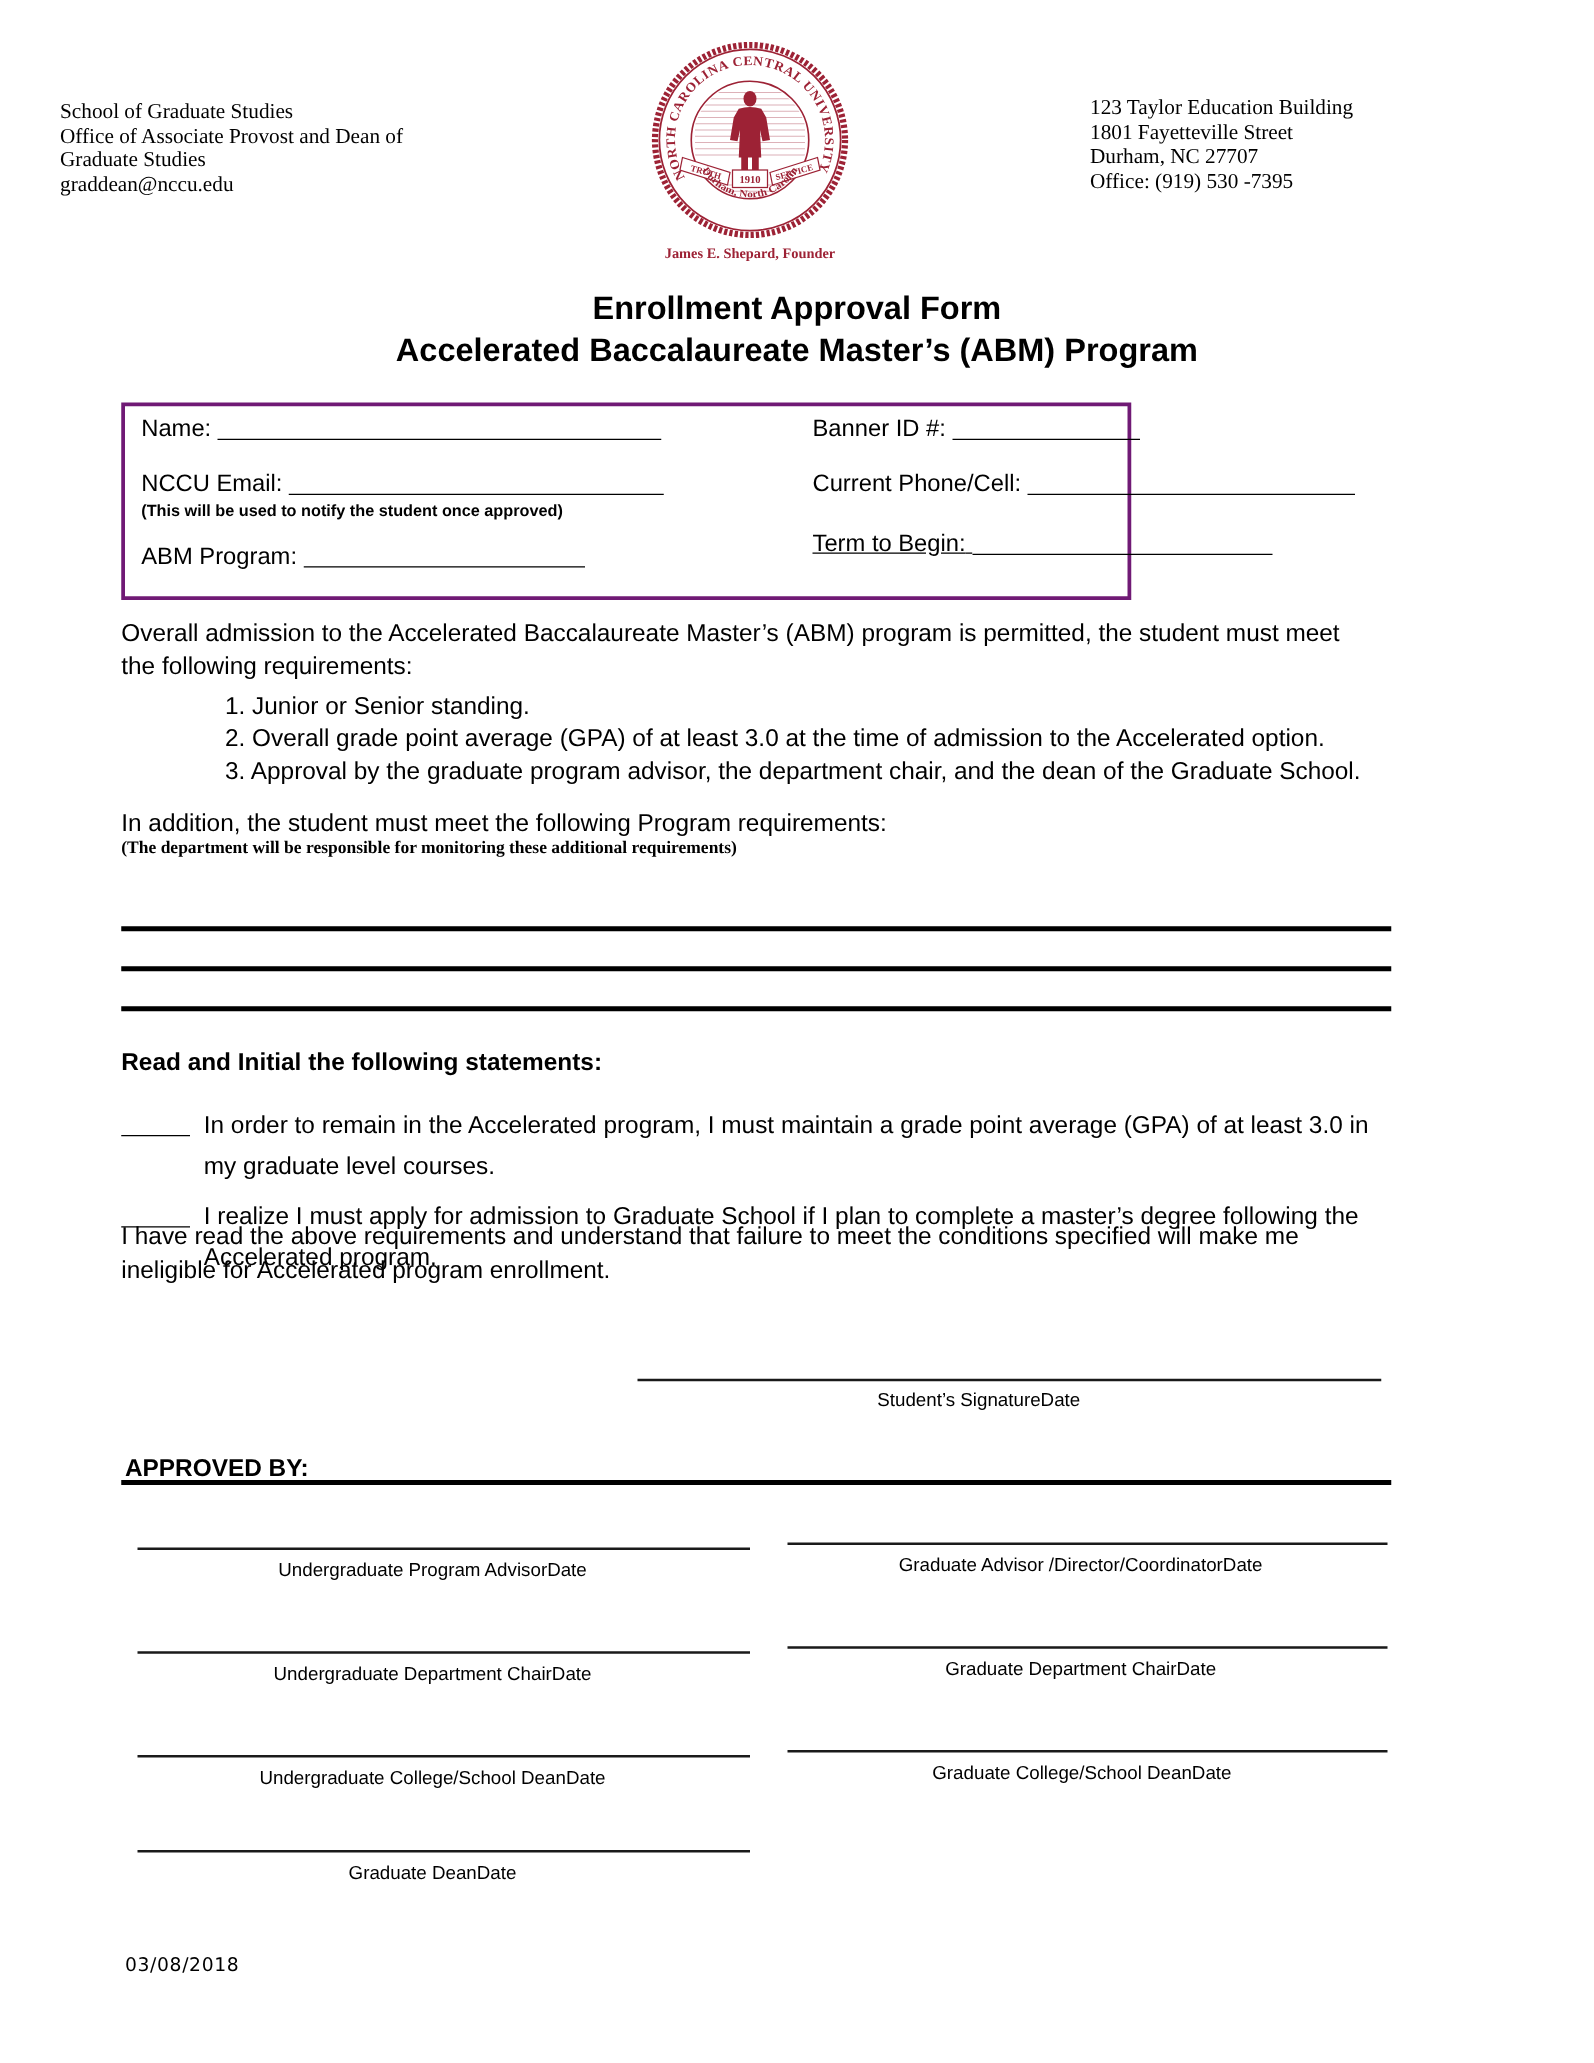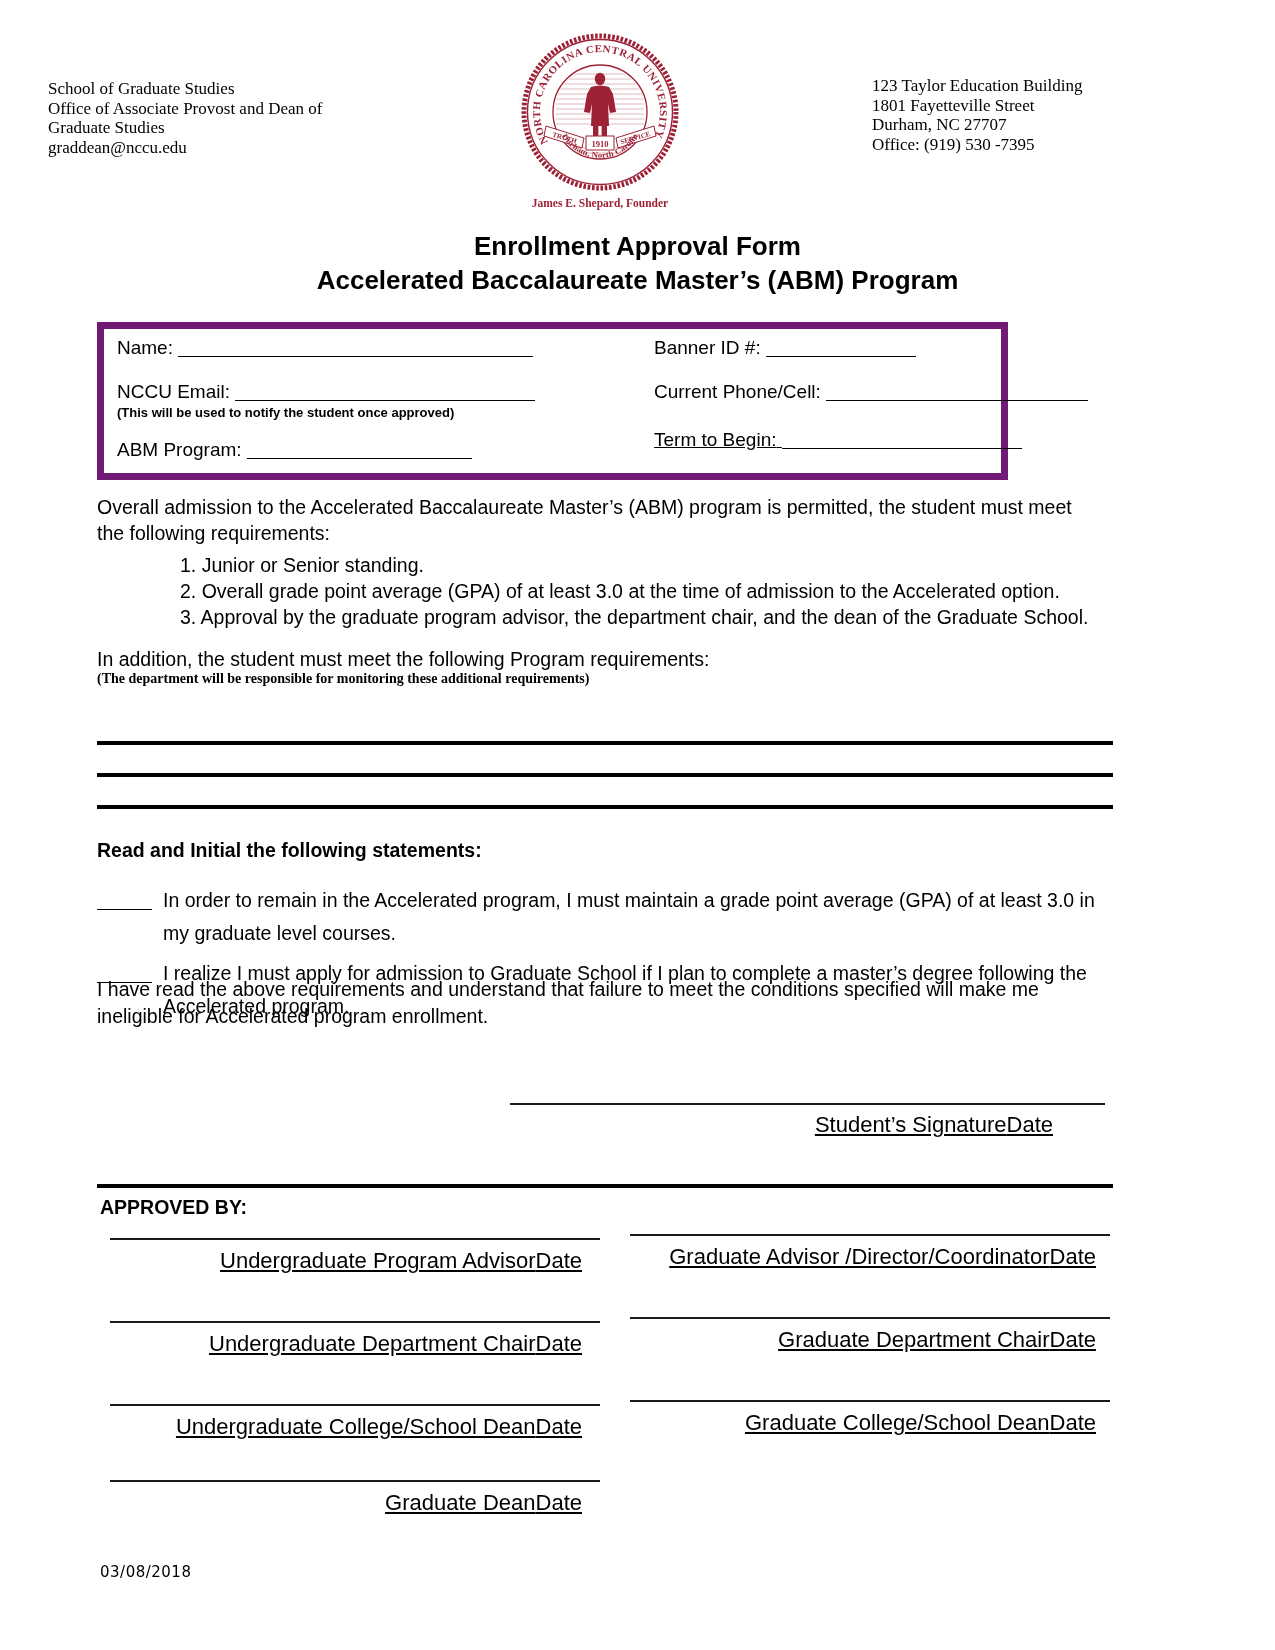--- a/index.html
+++ b/index.html
@@ -12,36 +12,36 @@
   .hdr-block{font-family:"Liberation Serif",serif;font-size:17px;line-height:19.5px;text-align:left;}
   .seal-caption{font-family:"Liberation Serif",serif;font-weight:bold;font-size:11.5px;text-align:center;color:var(--seal,#9d2235);}
   .sl-fill{fill:var(--seal,#9d2235);}
   .sl-stroke{stroke:var(--seal,#9d2235);fill:none;}
   .sl-band{fill:#ffffff;stroke:var(--seal,#9d2235);stroke-width:1;}
   .sl-text{fill:var(--seal,#9d2235);font-family:"Liberation Serif",serif;font-weight:bold;}
   .sl-hatch{stroke:var(--seal,#9d2235);stroke-width:0.9;opacity:0.35;}
   
   .title{width:1275px;text-align:center;font-size:26px;font-weight:bold;line-height:34px;}
   
-  .infobox{width:911px;height:158px;border:7px solid #701a75;box-sizing:border-box;}
+  .infobox{width:808px;height:158px;border:3px solid #701a75;box-sizing:border-box;}
   .fld{position:absolute;font-size:19px;white-space:nowrap;}
   .blank{display:inline-block;border-bottom:1.6px solid #000;height:15px;vertical-align:-3px;}
   .small-note{font-size:13px;font-weight:bold;}
   
   .body-txt{font-size:19.5px;line-height:26px;}
   .list-txt{font-size:19.5px;line-height:26px;}
   .bold-head{font-size:19.5px;font-weight:bold;}
   .serif-note{font-family:"Liberation Serif",serif;font-weight:bold;font-size:14px;}
   .rule{height:4px;background:#000;}
   .thin-line{height:2px;background:#1a1a1a;}
   .stmt{font-size:19.5px;line-height:33px;padding-left:66px;text-indent:-66px;}
   .stmt .blank{width:55px;margin-right:11px;}
   .ack{font-size:19.5px;line-height:27px;}
   
-  .lab-row{display:flex;justify-content:flex-end;font-size:22px;text-decoration:underline;}
+  .lab-row{display:flex;justify-content:center;font-size:15px;}
   .footer{font-family:"DejaVu Sans",sans-serif;font-size:15px;letter-spacing:0.5px;}
 </style>
 </head>
 <body>
 
 <div id="page">
 
   <div class="abs hdr-block" style="left:48px;top:79px;width:352px;">
     <div>School of Graduate Studies</div>
     <div>Office of Associate Provost and Dean of</div>
@@ -173,21 +173,21 @@
 
   <div class="abs ack" style="left:97px;top:976px;width:980px;">I have read the above requirements and understand that failure to meet the conditions specified will make me ineligible for Accelerated program enrollment.</div>
 
   <div class="abs thin-line" style="left:510px;top:1103px;width:595px;height:1.6px;"></div>
   <div class="abs lab-row" style="left:510px;top:1112px;width:595px;">
     <span style="padding-left:3px;">Student’s Signature</span>
     <span style="padding-right:52px;">Date</span>
   </div>
 
   <div class="abs rule" style="left:97px;top:1184px;width:1016px;"></div>
-  <div class="abs bold-head" style="left:100px;top:1196px;">APPROVED BY:</div>
+  <div class="abs bold-head" style="left:100px;top:1164px;">APPROVED BY:</div>
 
   <div class="abs thin-line" style="left:110px;top:1238px;width:490px;"></div>
   <div class="abs lab-row" style="left:110px;top:1248px;width:490px;">
     <span>Undergraduate Program Advisor</span>
     <span style="padding-right:18px;">Date</span>
   </div>
   <div class="abs thin-line" style="left:630px;top:1234px;width:480px;"></div>
   <div class="abs lab-row" style="left:630px;top:1244px;width:480px;">
     <span style="padding-left:3px;">Graduate Advisor /Director/Coordinator</span>
     <span style="padding-right:14px;">Date</span>

